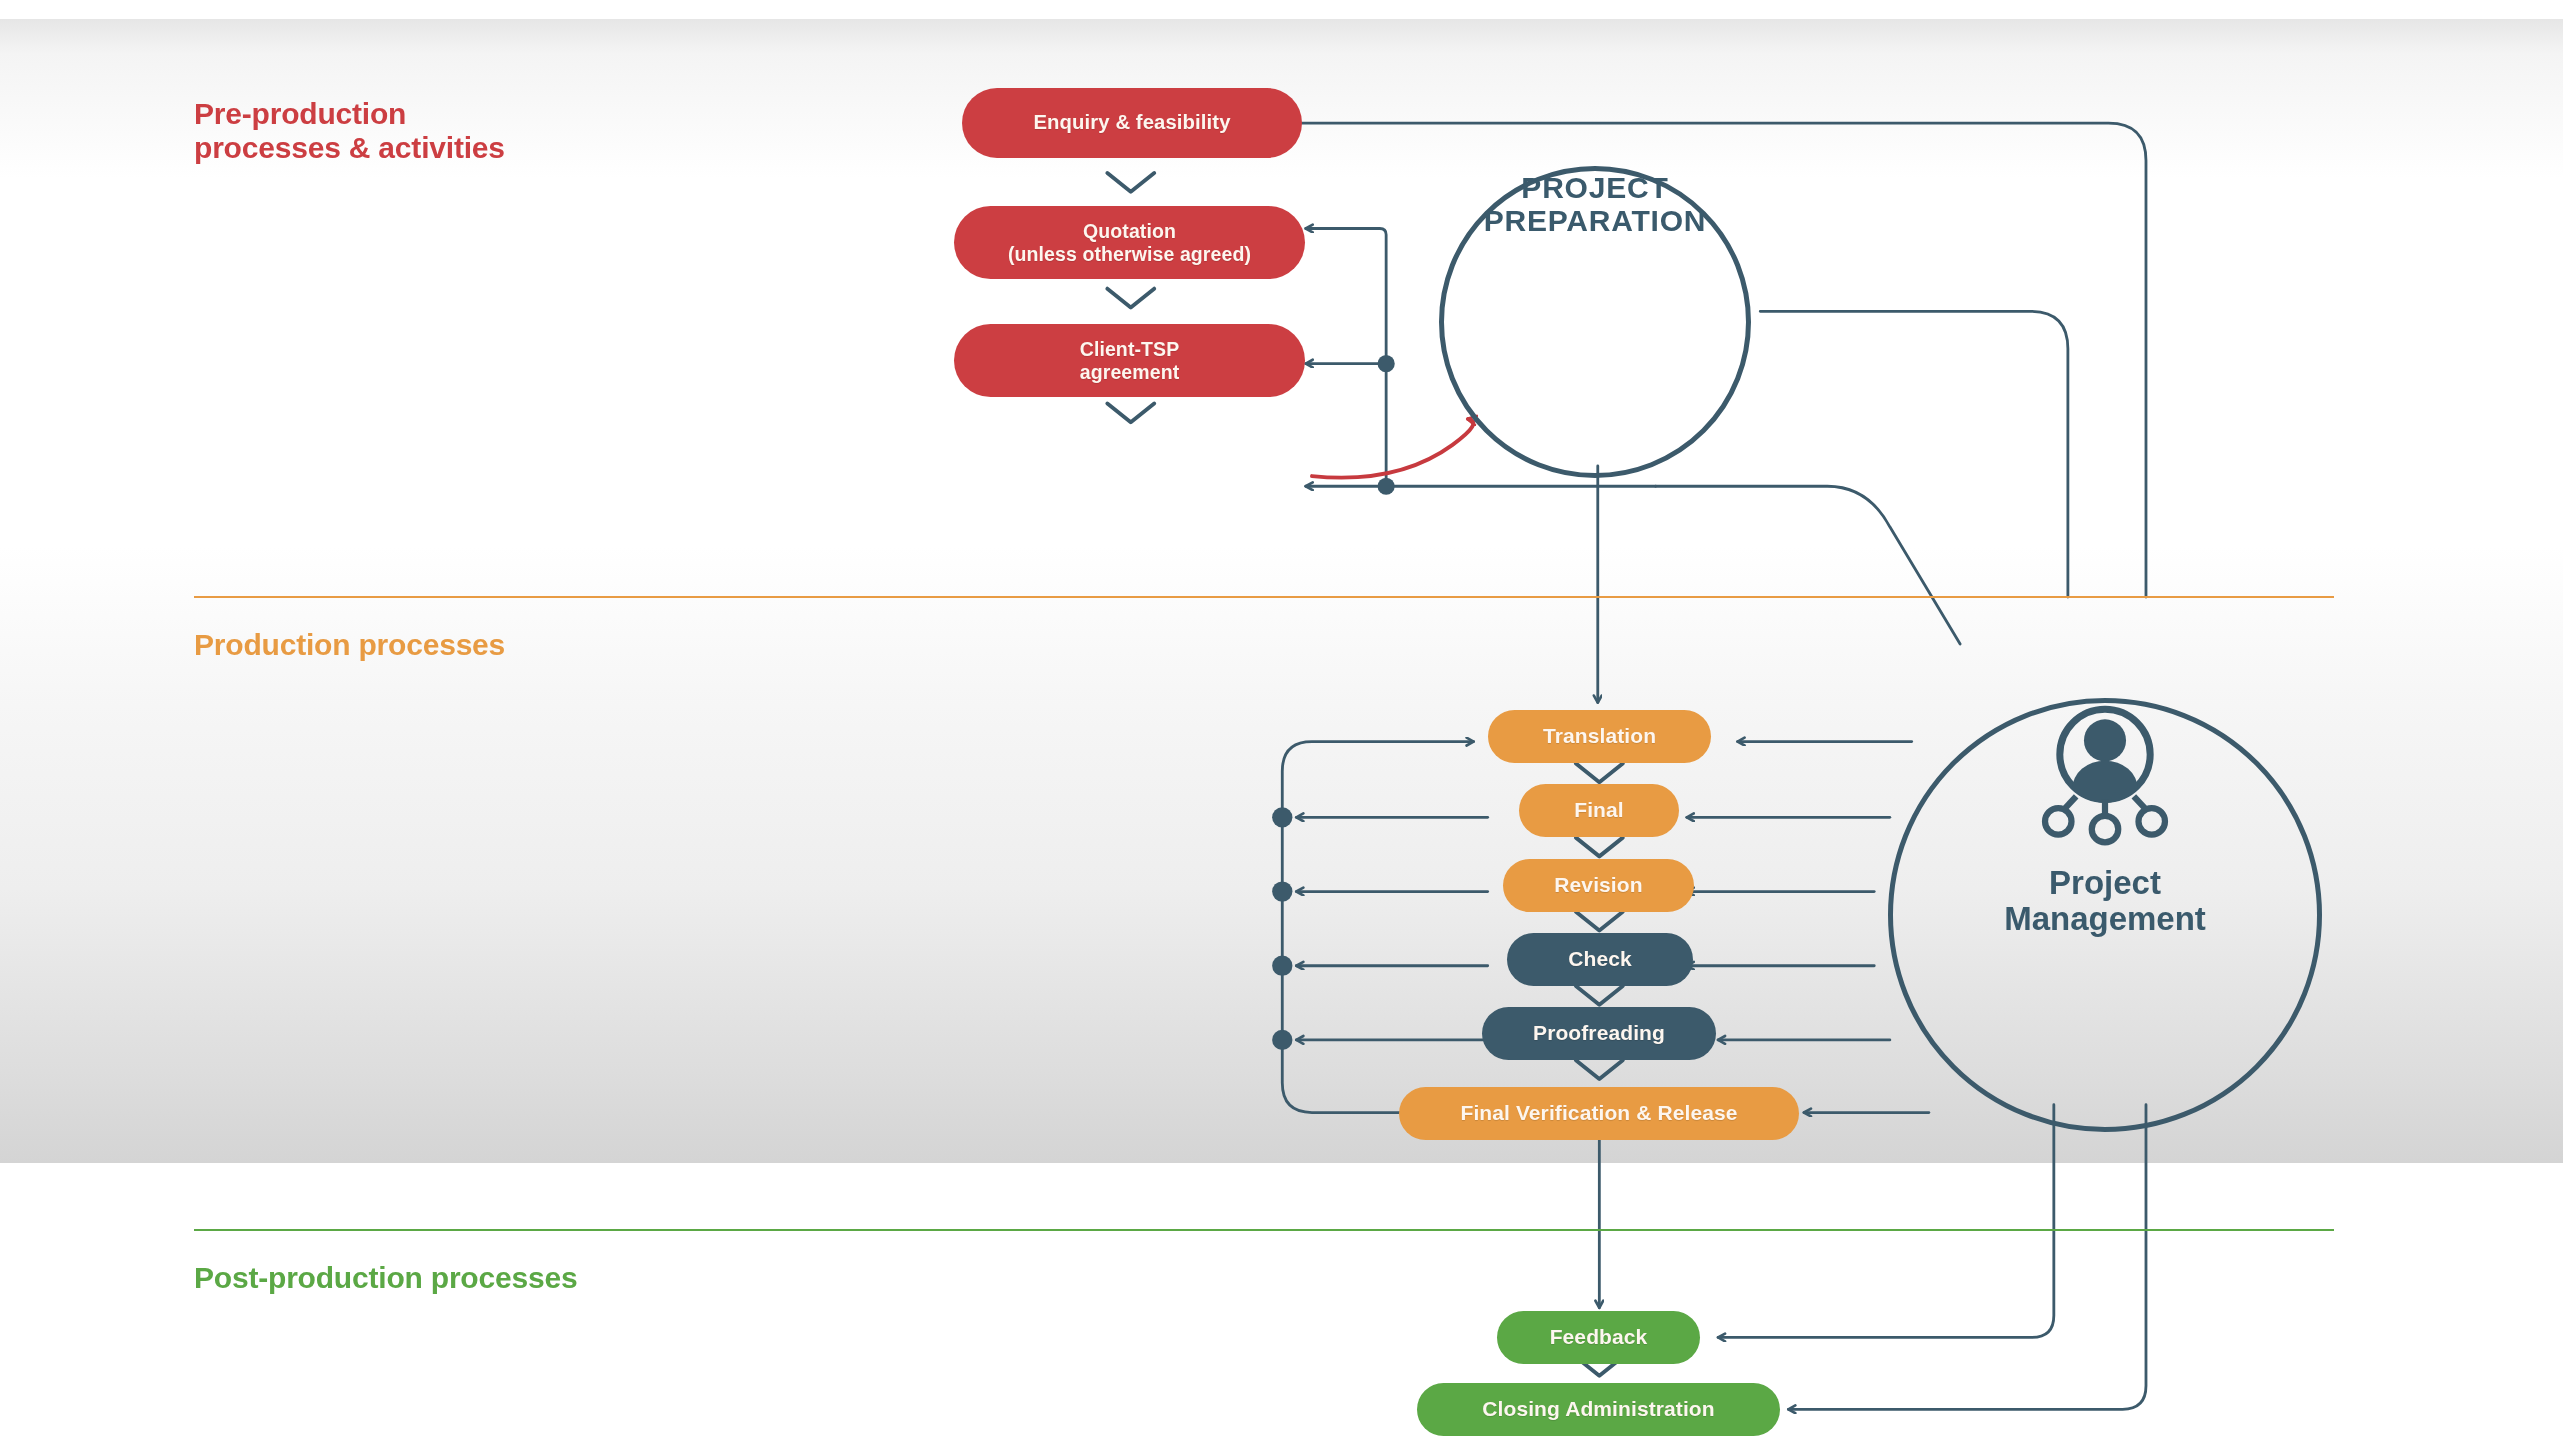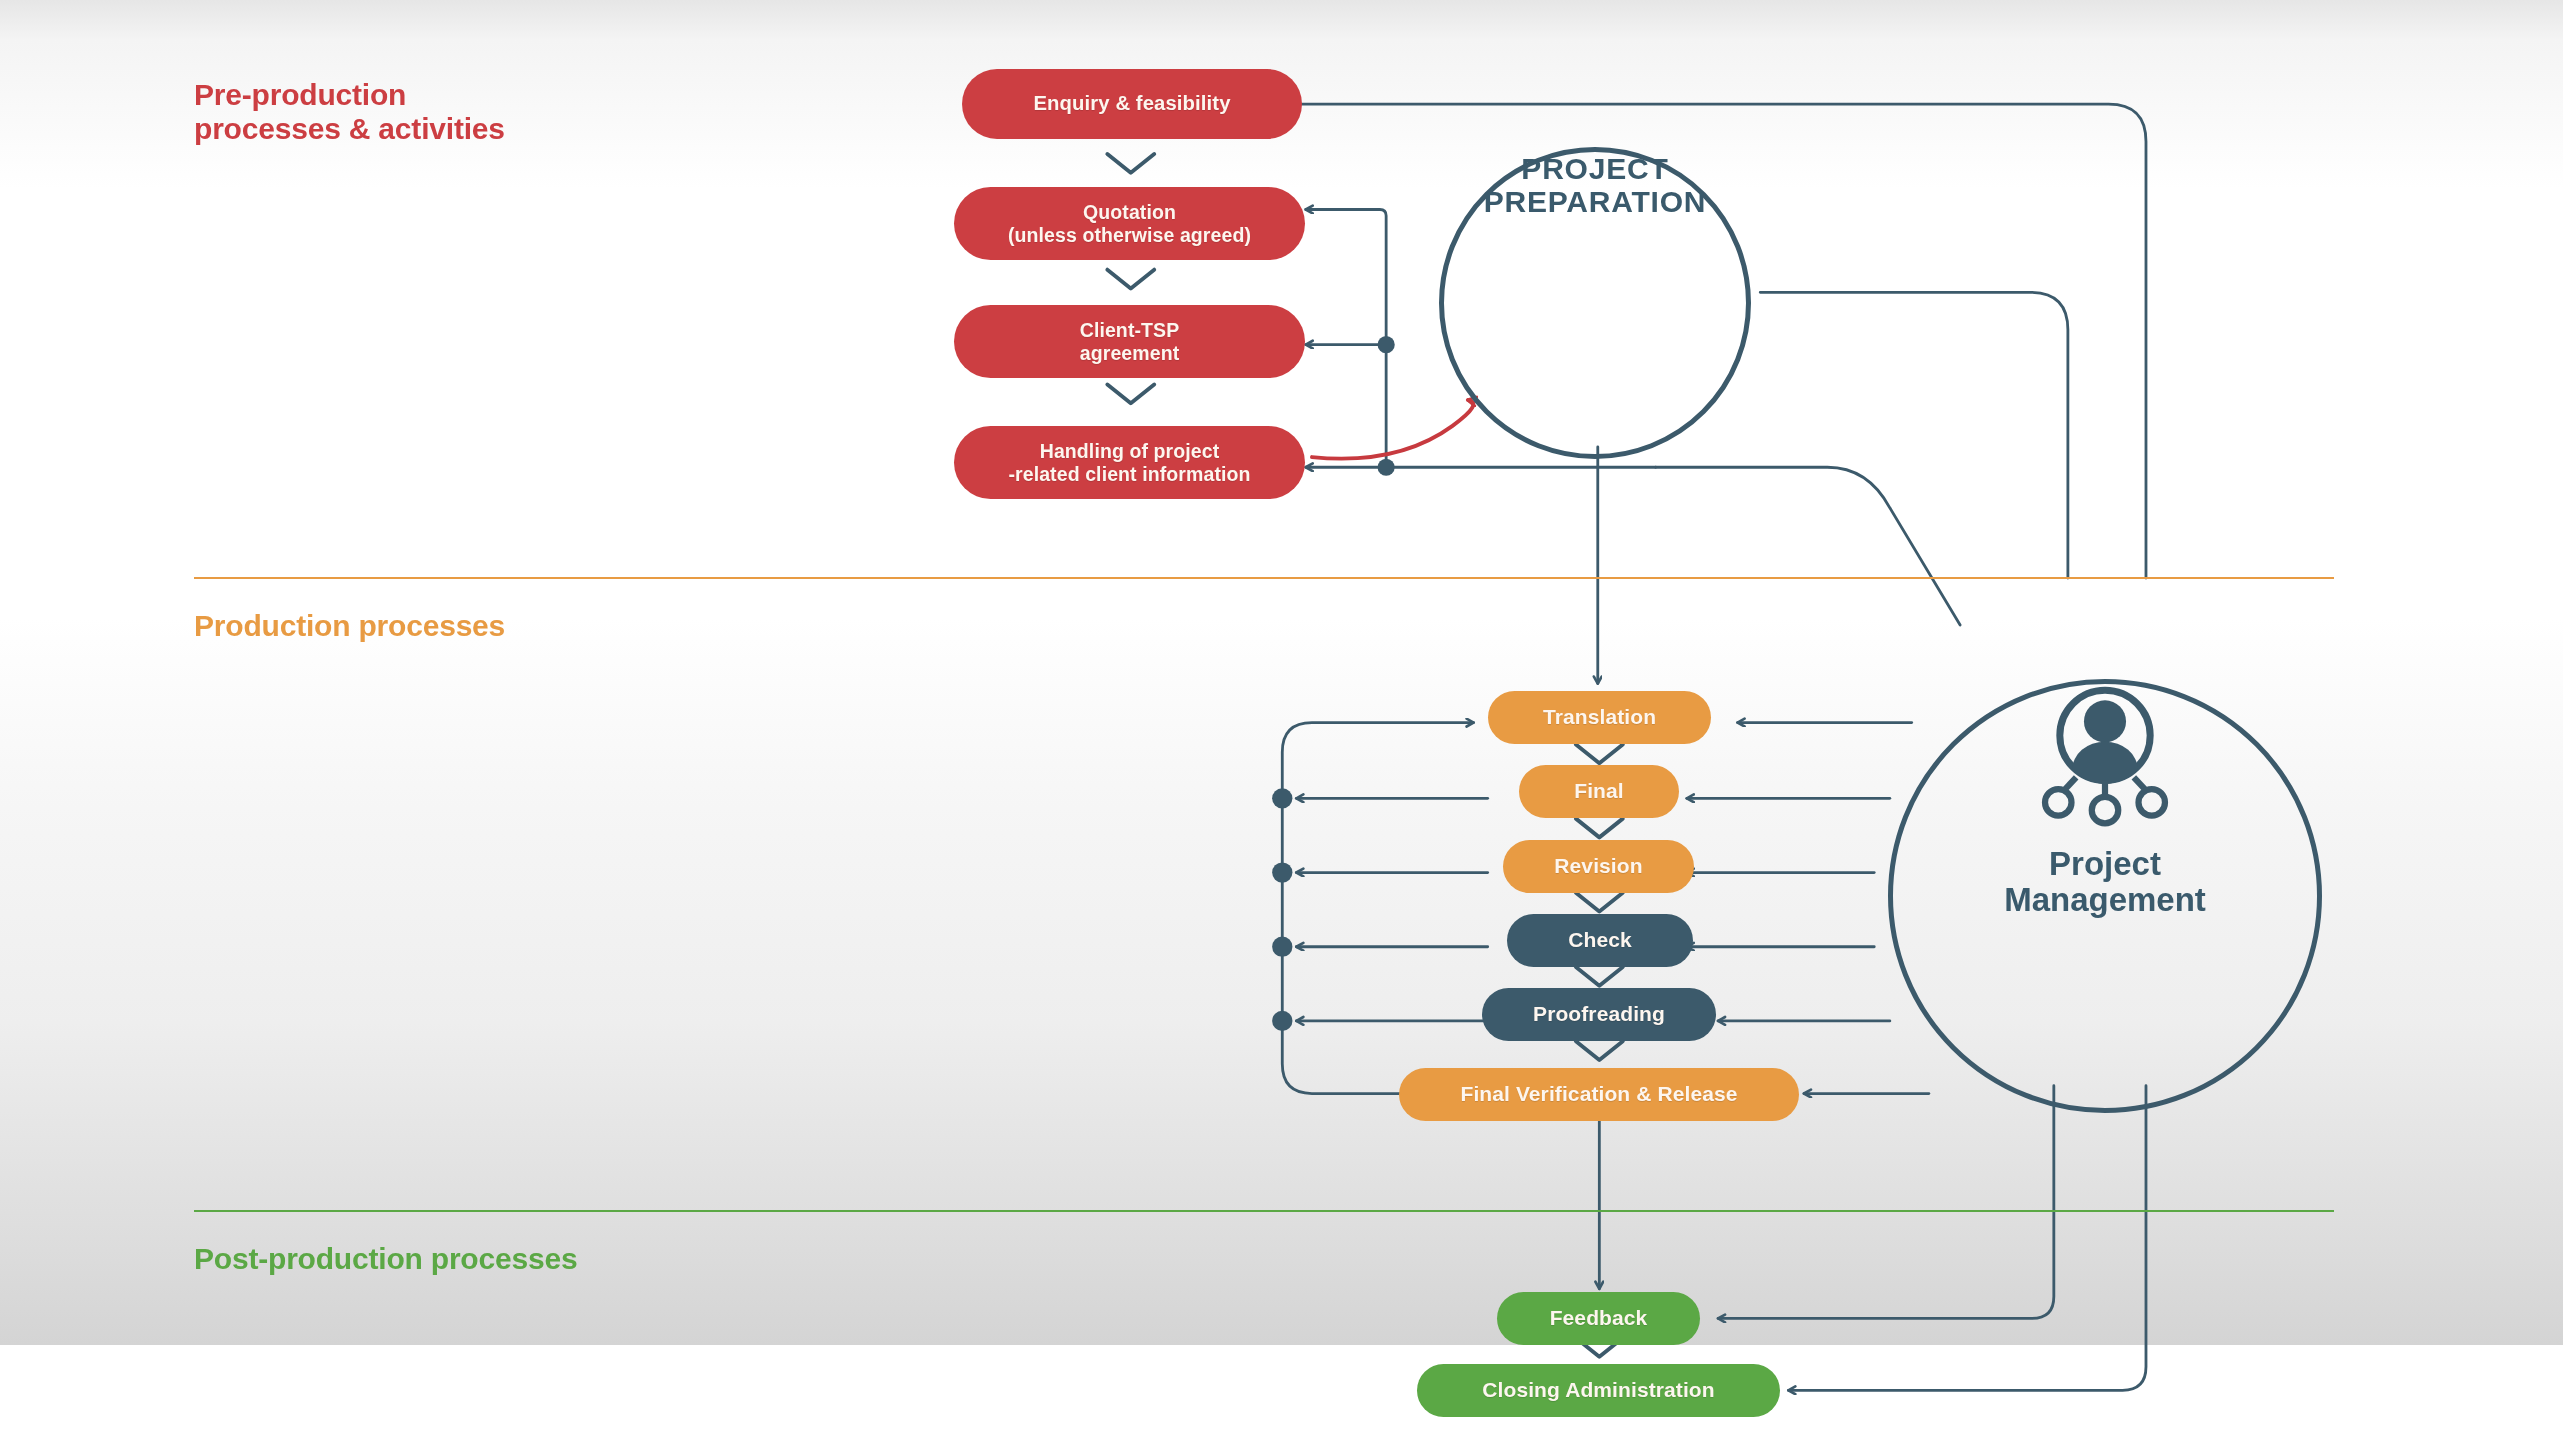--- a/index.html
+++ b/index.html
@@ -4,24 +4,25 @@
 <title>Translation Workflow Diagram</title>
 <style>
   * { box-sizing: border-box; margin: 0; padding: 0; }
   html, body {
     width: 2563px; height: 1453px;
     font-family: "Liberation Sans", sans-serif;
     overflow: hidden;
   }
   #canvas {
     position: relative;
-    width: 2563px; height: 1345px;
+    width: 2563px; height: 1144px;
     background:
       linear-gradient(180deg, #e6e6e6 0%, #f4f4f4 3%, #ffffff 14%, #ffffff 46%,
                       #f6f6f6 60%, #eeeeee 76%, #dddddd 92%, #d4d4d4 100%);
+    margin-top: 19px;
   }
   #wires { position:absolute; inset:0; width:2563px; height:1453px; }
 
   .section-label {
     position: absolute;
     font-weight: bold;
     line-height: 1.12;
     white-space: pre-line;
     letter-spacing: -0.2px;
   }
@@ -139,23 +140,20 @@
               border-radius:35px; background:#cc3e42; font-size:20.3px;">Enquiry &amp; feasibility</div>
 
   <div class="node" style="left:954px; top:187px; width:351px; height:73px;
               border-radius:37px; background:#cc3e42; font-size:19.5px;">Quotation
 (unless otherwise agreed)</div>
 
   <div class="node" style="left:954px; top:305px; width:351px; height:73px;
               border-radius:37px; background:#cc3e42; font-size:19.5px;">Client-TSP
 agreement</div>
 
-  <div class="node" style="left:954px; top:426px; width:351px; height:73px;
-              border-radius:37px; background:#cc3e42; font-size:19.5px;">Handling of project
--related client information</div>
 
   <div class="hub" style="left:1439px; top:147px; width:312px; height:312px;
               border:5.5px solid #3c5a6b;">
     <div class="hub-title" style="font-size:30px; letter-spacing:0.8px;">PROJECT
 PREPARATION</div>
   </div>
 
   <div class="node" style="left:1488px; top:691px; width:223px; height:53px;
               border-radius:26.6px; background:#e89b43; font-size:21px;">Translation</div>
 

